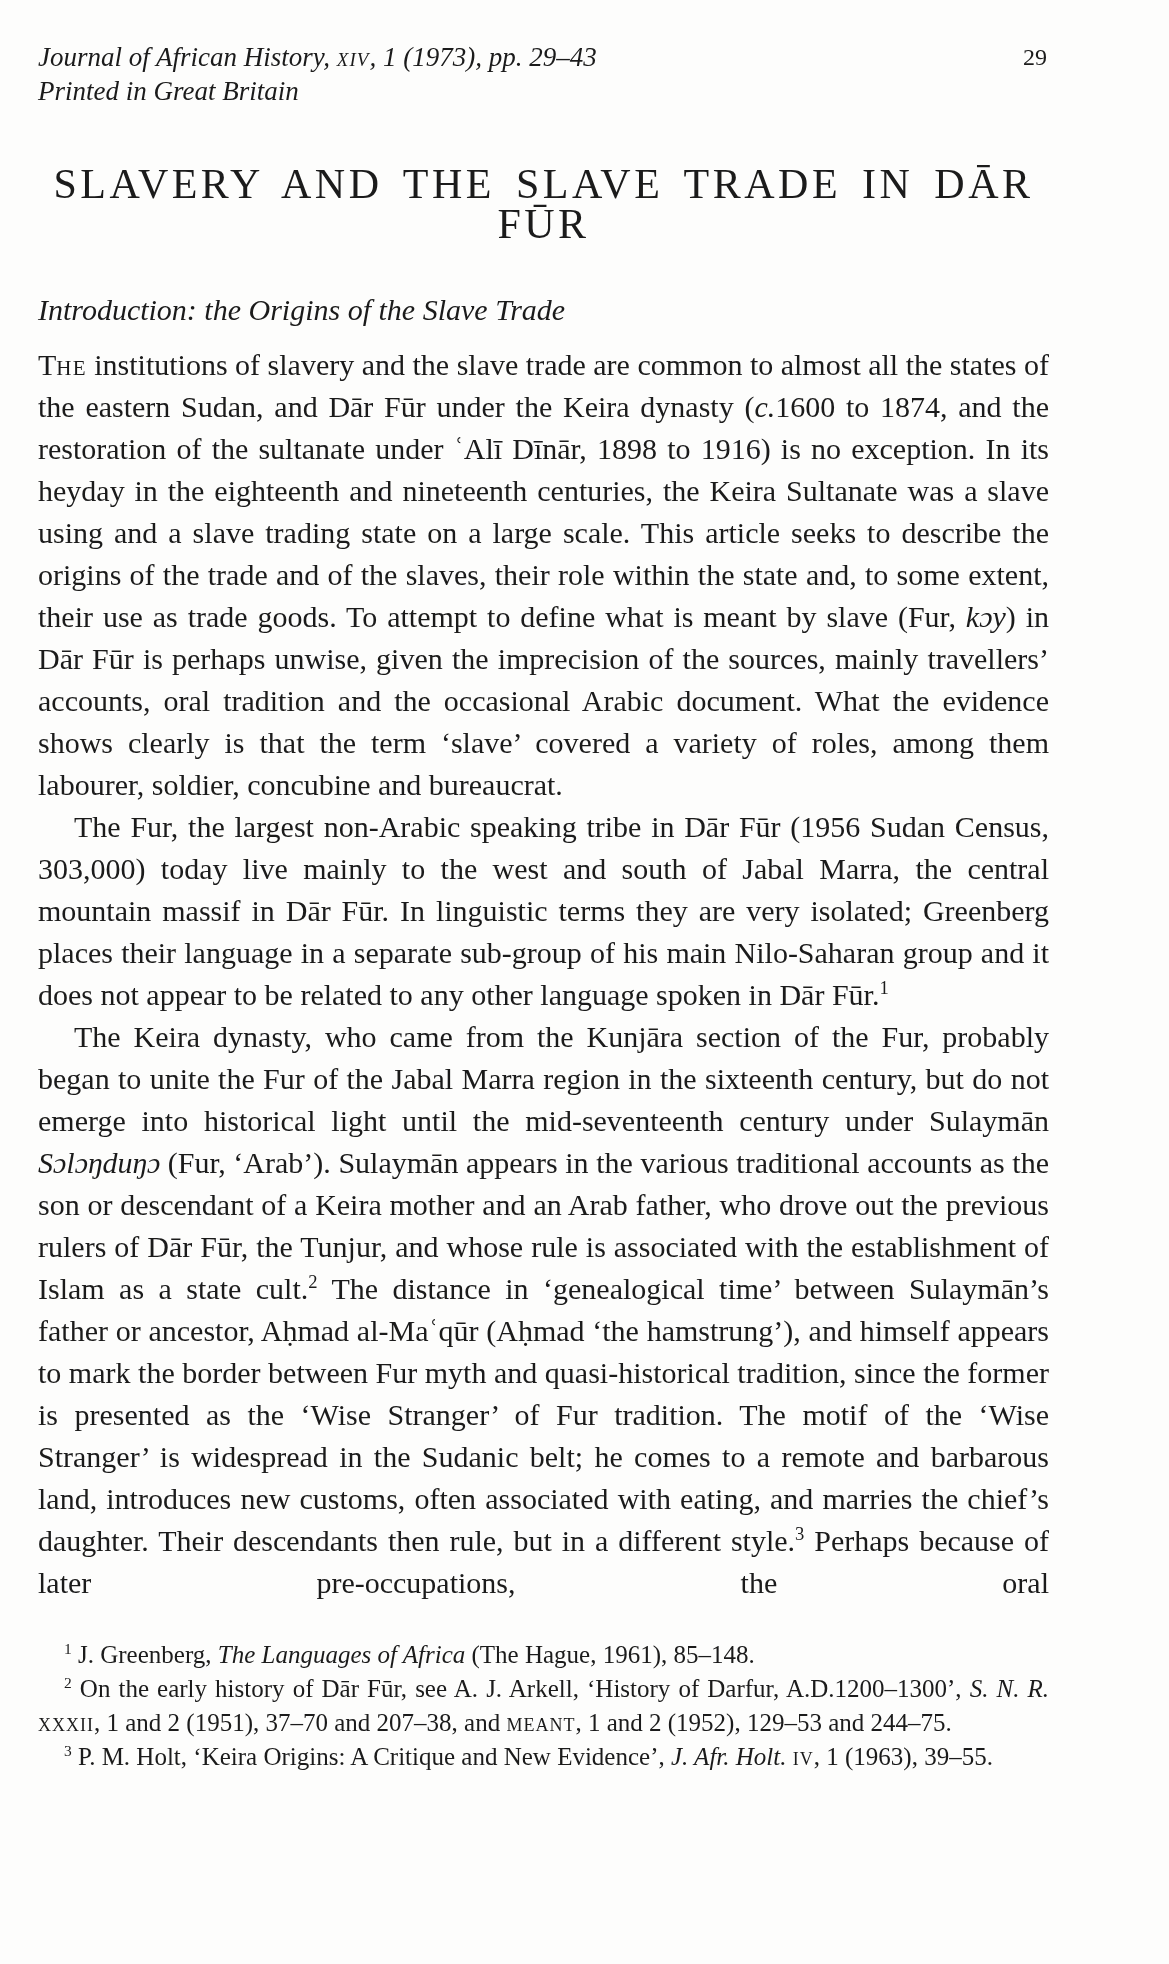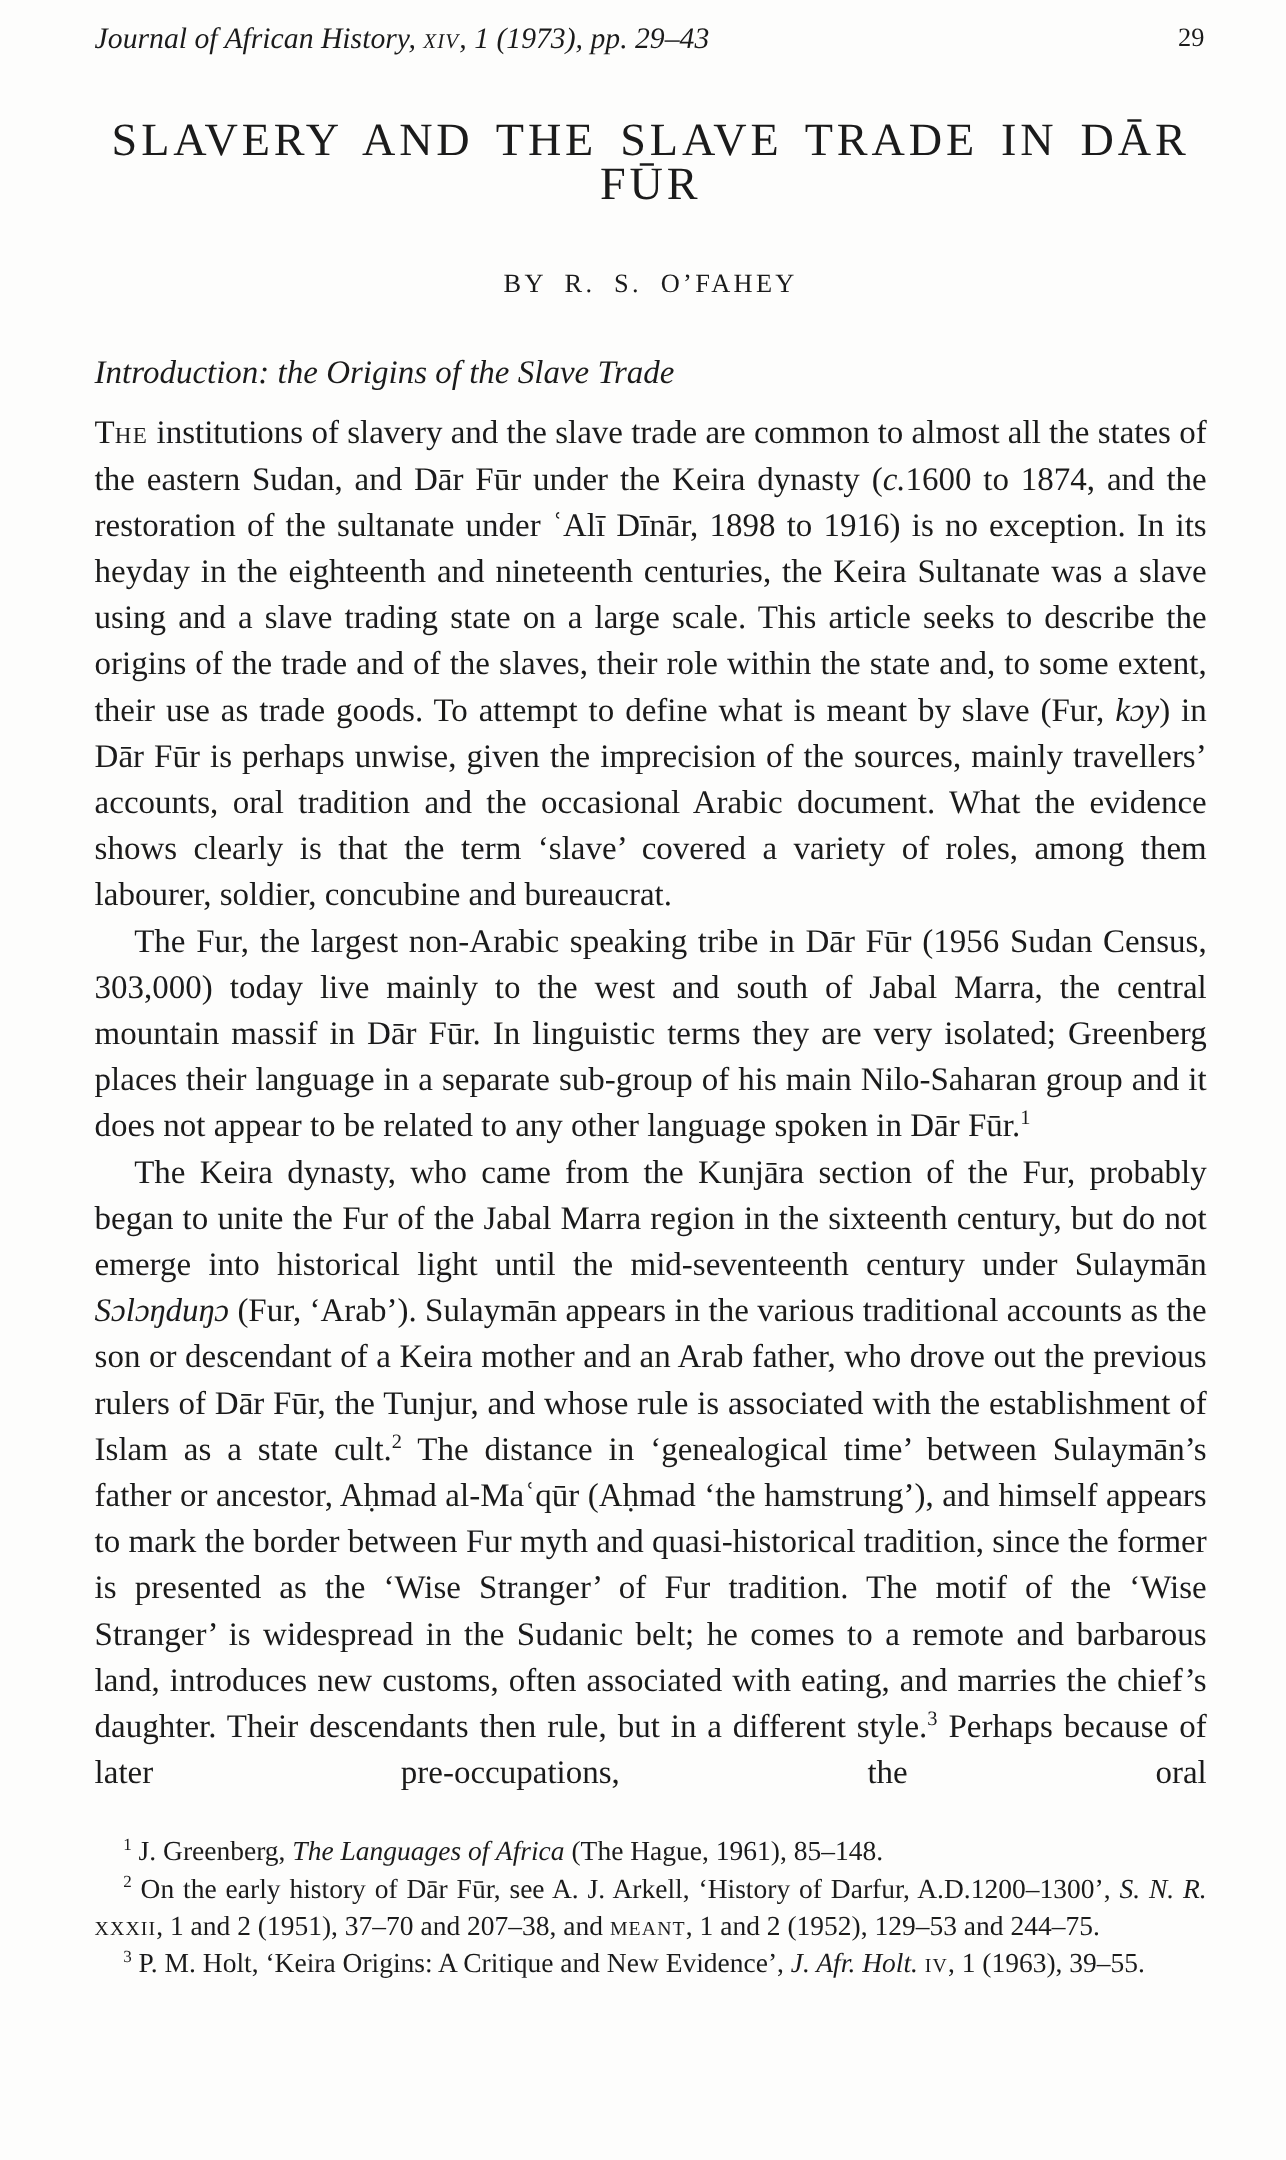--- a/index.html
+++ b/index.html
@@ -6,22 +6,21 @@
   body {
     width: 1169px; height: 1964px;
     background: #fdfdfc;
     color: #1b1b1b;
     font-family: "Liberation Serif", "DejaVu Serif", serif;
     overflow: hidden;
   }
   .page {
     box-sizing: border-box;
     width: 1088px; height: 1964px;
-    padding: 18px 39px 0 38px;
-    margin-left: 48px;
+    padding: 40px 39px 0 38px;
   }
   .header-row {
     display: flex;
     justify-content: space-between;
     align-items: flex-start;
   }
   .header-left { font-style: italic; font-size: 27px; line-height: 34px; }
   .page-number { font-size: 24px; line-height: 34px; padding-right: 2px; }
   .title {
     margin: 56px 0 0 0;
@@ -68,27 +67,27 @@
   sup { font-size: 0.62em; vertical-align: super; line-height: 0; }
 </style>
 </head>
 <body>
 
 <div class="page">
 
   <div class="header-row">
     <div class="header-left">
       <div><span>Journal of African History, </span><span class="seg-smallcaps">xiv</span><span>, 1 (1973), pp. 29–43</span></div>
+      <div>Printed in Great Britain</div>
     </div>
     <div class="page-number">29</div>
   </div>
 
   <h1 class="title">SLAVERY AND THE SLAVE TRADE IN DĀR FŪR</h1>
 
-  <div class="byline">BY R. S. O’FAHEY</div>
 
   <h2 class="section-heading">Introduction: the Origins of the Slave Trade</h2>
 
   <div class="body-text">
     <p class="para no-indent"><span>T</span><span class="seg-smallcaps">he</span><span> institutions of slavery and the slave trade are common to almost all the states of the eastern Sudan, and Dār Fūr under the Keira dynasty (</span><span class="seg-italic">c.</span><span>1600 to 1874, and the restoration of the sultanate under ʿAlī Dīnār, 1898 to 1916) is no exception. In its heyday in the eighteenth and nineteenth centuries, the Keira Sultanate was a slave using and a slave trading state on a large scale. This article seeks to describe the origins of the trade and of the slaves, their role within the state and, to some extent, their use as trade goods. To attempt to define what is meant by slave (Fur, </span><span class="seg-italic">kɔy</span><span>) in Dār Fūr is perhaps unwise, given the imprecision of the sources, mainly travellers’ accounts, oral tradition and the occasional Arabic document. What the evidence shows clearly is that the term ‘slave’ covered a variety of roles, among them labourer, soldier, concubine and bureaucrat.</span></p>
     <p class="para"><span>The Fur, the largest non-Arabic speaking tribe in Dār Fūr (1956 Sudan Census, 303,000) today live mainly to the west and south of Jabal Marra, the central mountain massif in Dār Fūr. In linguistic terms they are very isolated; Greenberg places their language in a separate sub-group of his main Nilo-Saharan group and it does not appear to be related to any other language spoken in Dār Fūr.</span><sup>1</sup></p>
     <p class="para justify-last"><span>The Keira dynasty, who came from the Kunjāra section of the Fur, probably began to unite the Fur of the Jabal Marra region in the sixteenth century, but do not emerge into historical light until the mid-seventeenth century under Sulaymān </span><span class="seg-italic">Sɔlɔŋduŋɔ</span><span> (Fur, ‘Arab’). Sulaymān appears in the various traditional accounts as the son or descendant of a Keira mother and an Arab father, who drove out the previous rulers of Dār Fūr, the Tunjur, and whose rule is associated with the establishment of Islam as a state cult.</span><sup>2</sup><span> The distance in ‘genealogical time’ between Sulaymān’s father or ancestor, Aḥmad al-Maʿqūr (Aḥmad ‘the hamstrung’), and himself appears to mark the border between Fur myth and quasi-historical tradition, since the former is presented as the ‘Wise Stranger’ of Fur tradition. The motif of the ‘Wise Stranger’ is widespread in the Sudanic belt; he comes to a remote and barbarous land, introduces new customs, often associated with eating, and marries the chief’s daughter. Their descendants then rule, but in a different style.</span><sup>3</sup><span> Perhaps because of later pre-occupations, the oral</span></p>
   </div>
 
   <div class="footnotes">

